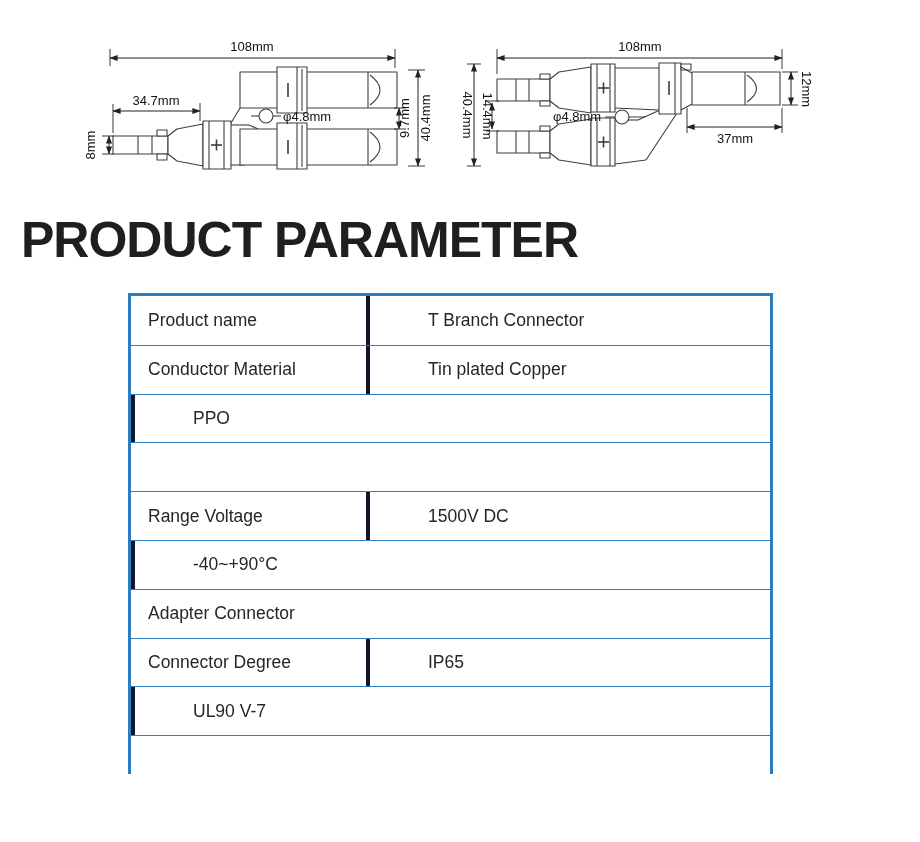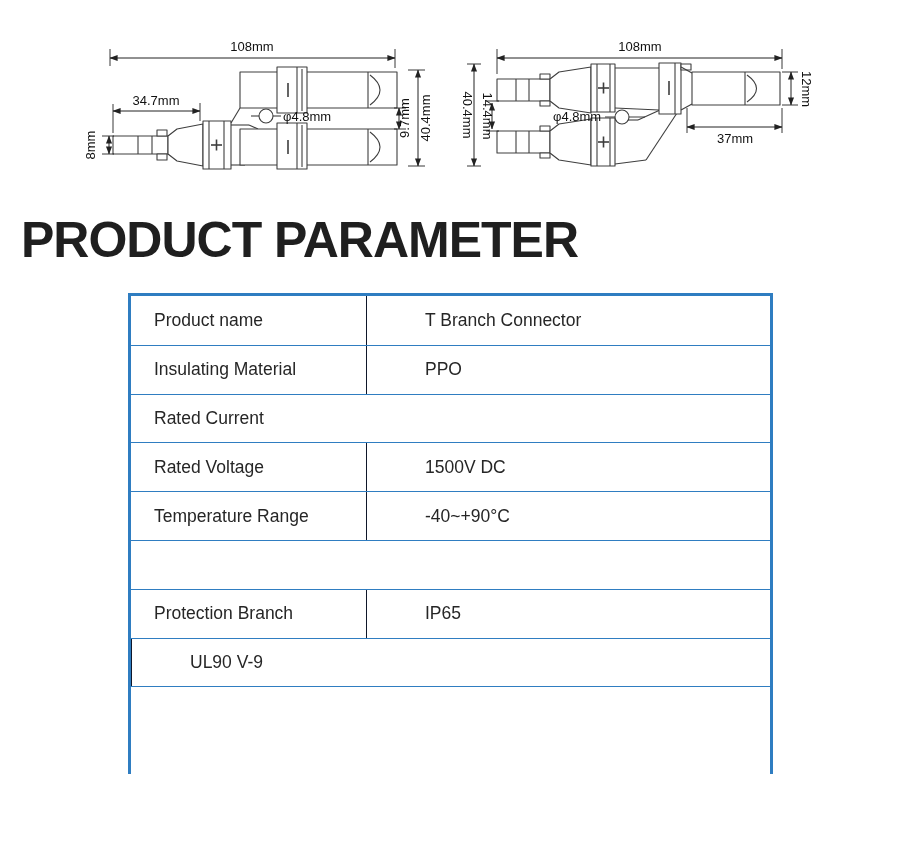--- a/index.html
+++ b/index.html
@@ -25,22 +25,22 @@
   
   .spec-table {
     position:absolute; left:128px; top:293px; width:645px; height:494px;
     box-sizing:border-box; border:3px solid #2f7dc1;
     display:grid; grid-template-rows:repeat(10,1fr);
     font-size:17.5px; color:#262626;
   }
   .trow { display:grid; grid-template-columns:235px 1fr; }
   .trow + .trow { border-top:1px solid #2f7dc1; }
   .tcell { display:flex; align-items:center; box-sizing:border-box; }
-  .tcell.lbl { padding-left:23px; }
-  .tcell.val { border-left:1px solid #0f172a; padding-left:58px; }
+  .tcell.lbl { padding-left:17px; }
+  .tcell.val { border-left:4px solid #0f172a; padding-left:58px; }
 </style>
 </head>
 <body>
 
 <div class="page">
 
   <svg class="drawings" width="920" height="210" viewBox="0 0 920 210">
     <defs>
       <marker id="ah" viewBox="0 0 10 10" refX="9.5" refY="5" markerWidth="8" markerHeight="8" orient="auto-start-reverse">
         <path d="M0,1.2 L10,5 L0,8.8 Z" fill="#222222"></path>
@@ -229,40 +229,42 @@
   </svg>
 
   <h1 class="title">PRODUCT PARAMETER</h1>
 
   <div class="spec-table">
     <div class="trow">
       <div class="tcell lbl">Product name</div>
       <div class="tcell val">T Branch Connector</div>
     </div>
     <div class="trow">
-      <div class="tcell lbl">Insulating Material</div>
+      <div class="tcell lbl">Conductor Material</div>
+      <div class="tcell val">Tin plated Copper</div>
+    </div>
+    <div class="trow">
       <div class="tcell val">PPO</div>
     </div>
     <div class="trow">
-      <div class="tcell lbl">Rated Current</div>
-    </div>
-    <div class="trow">
-      <div class="tcell lbl">Rated Voltage</div>
+    </div>
+    <div class="trow">
+      <div class="tcell lbl">Range Voltage</div>
       <div class="tcell val">1500V DC</div>
     </div>
     <div class="trow">
-      <div class="tcell lbl">Temperature Range</div>
       <div class="tcell val">-40~+90°C</div>
     </div>
     <div class="trow">
-    </div>
-    <div class="trow">
-      <div class="tcell lbl">Protection Branch</div>
+      <div class="tcell lbl">Adapter Connector</div>
+    </div>
+    <div class="trow">
+      <div class="tcell lbl">Connector Degree</div>
       <div class="tcell val">IP65</div>
     </div>
     <div class="trow">
-      <div class="tcell val">UL90 V-9</div>
+      <div class="tcell val">UL90 V-7</div>
     </div>
     <div class="trow">
     </div>
   </div>
 
 </div>
 
 </body></html>

